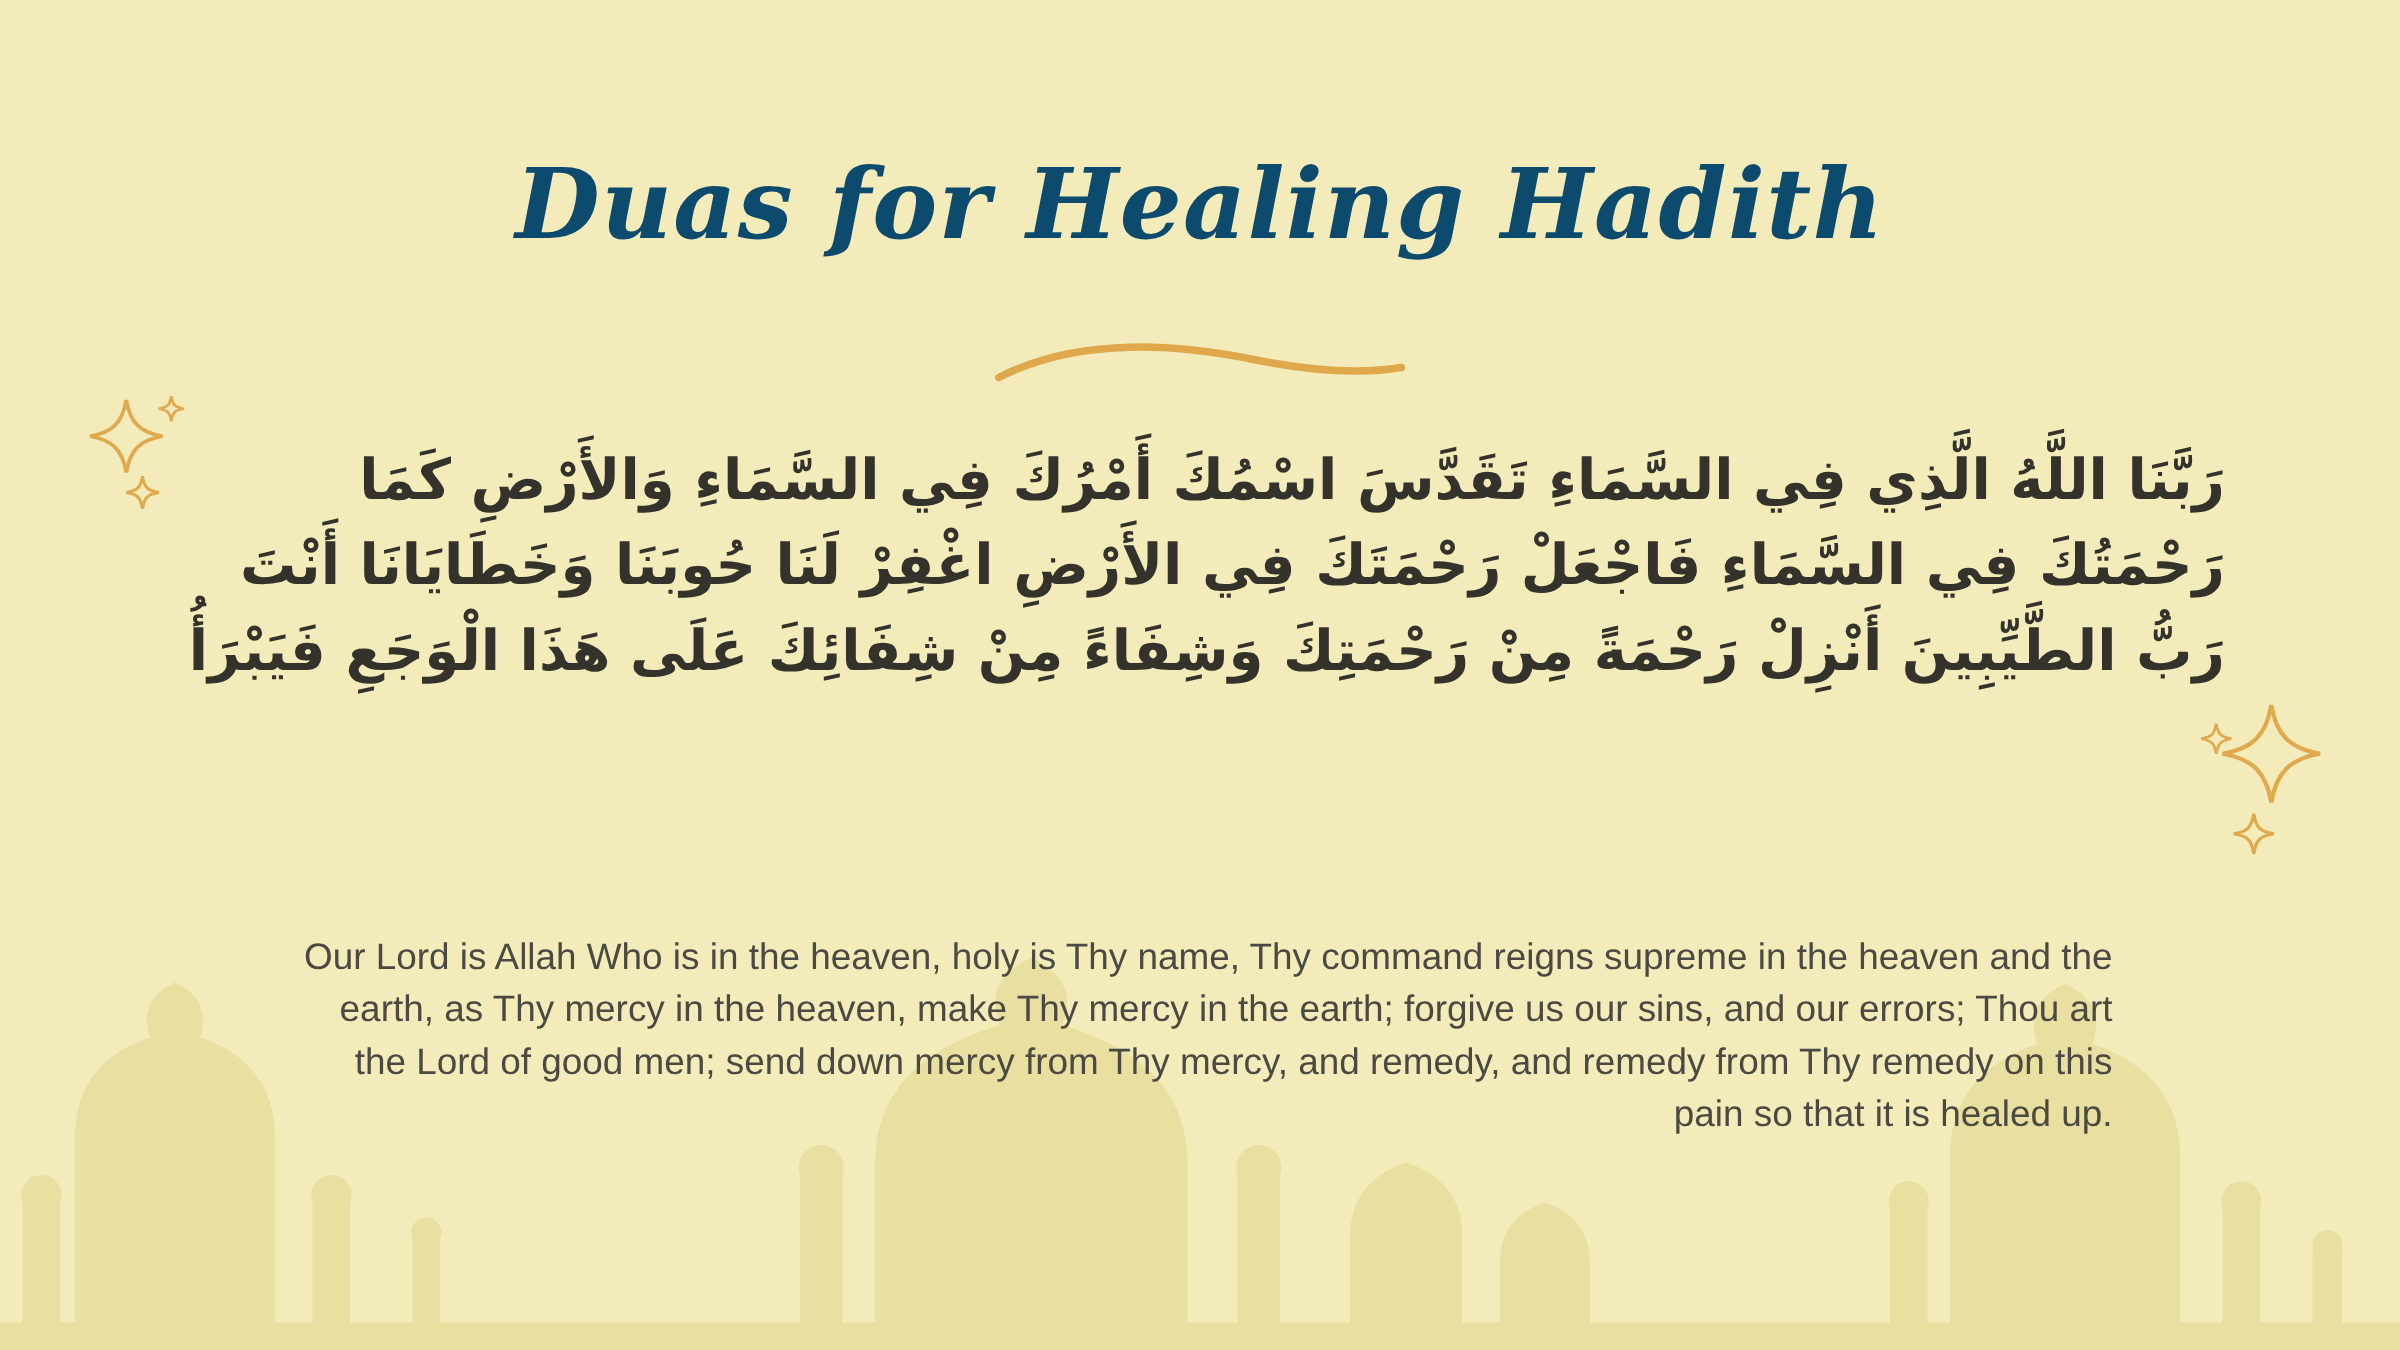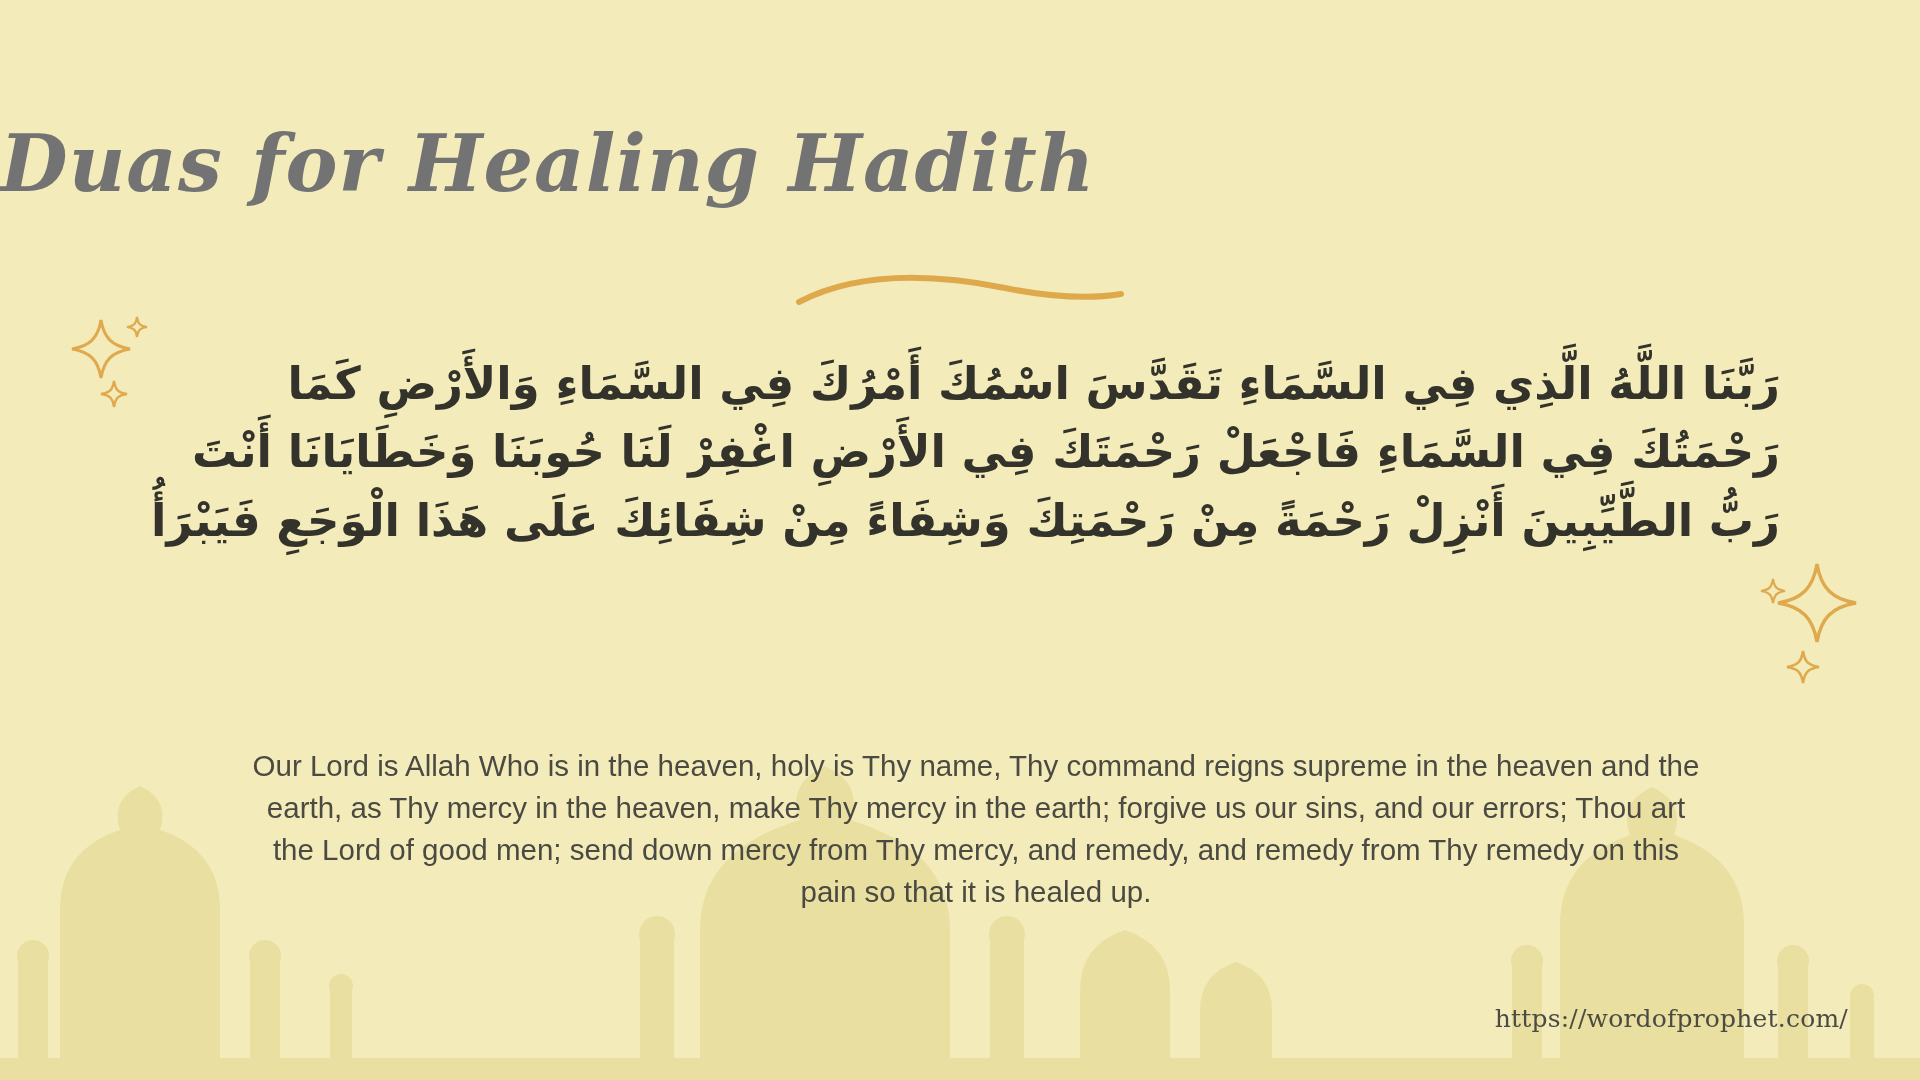--- a/index.html
+++ b/index.html
@@ -39,26 +39,27 @@
     pointer-events: none;
   }
   .sparkle svg { display:block; }
 
   
   .title {
     position: absolute;
     top: 118px;
     left: 0;
     width: 1920px;
+    text-align: center;
     font-family: "DejaVu Serif", serif;
     font-style: italic;
     font-weight: 700;
     font-size: 78px;
     letter-spacing: 1px;
-    color: #737373;
+    color: #0c4a6e;
   }
 
   
   .divider {
     position: absolute;
     top: 272px;
     left: 50%;
     transform: translateX(-50%);
     width: 330px;
     height: 40px;
@@ -80,26 +81,25 @@
     line-height: 1.52;
     letter-spacing: 0px;
   }
 
   
   .translation {
     position: absolute;
     top: 745px;
     left: 230px;
     width: 1460px;
-    text-align: center;
+    text-align: right;
     color: #4a4a42;
     font-family: "Liberation Sans", sans-serif;
     font-size: 29.5px;
     line-height: 1.42;
-    margin-left: 16px;
   }
 
   
   .site-url {
     position: absolute;
     right: 72px;
     bottom: 47px;
     font-family: "DejaVu Serif", serif;
     font-size: 25px;
     color: #4b4b43;
@@ -183,15 +183,14 @@
   <div class="divider">
     <svg viewBox="0 0 330 40" xmlns="http://www.w3.org/2000/svg">
       <path d="M4 30 C70 -4 150 4 210 16 C250 24 290 28 326 22" fill="none" stroke="#dfa84b" stroke-width="6" stroke-linecap="round"></path>
     </svg>
   </div>
 
   <div class="arabic">رَبَّنَا اللَّهُ الَّذِي فِي السَّمَاءِ تَقَدَّسَ اسْمُكَ أَمْرُكَ فِي السَّمَاءِ وَالأَرْضِ كَمَا رَحْمَتُكَ فِي السَّمَاءِ فَاجْعَلْ رَحْمَتَكَ فِي الأَرْضِ اغْفِرْ لَنَا حُوبَنَا وَخَطَايَانَا أَنْتَ رَبُّ الطَّيِّبِينَ أَنْزِلْ رَحْمَةً مِنْ رَحْمَتِكَ وَشِفَاءً مِنْ شِفَائِكَ عَلَى هَذَا الْوَجَعِ فَيَبْرَأُ</div>
 
   <div class="translation">Our Lord is Allah Who is in the heaven, holy is Thy name, Thy command reigns supreme in the heaven and the earth, as Thy mercy in the heaven, make Thy mercy in the earth; forgive us our sins, and our errors; Thou art the Lord of good men; send down mercy from Thy mercy, and remedy, and remedy from Thy remedy on this pain so that it is healed up.</div>
 
-  <div class="site-url">https://wordofprophet.com/</div>
 
 </div>
 
 </body></html>

